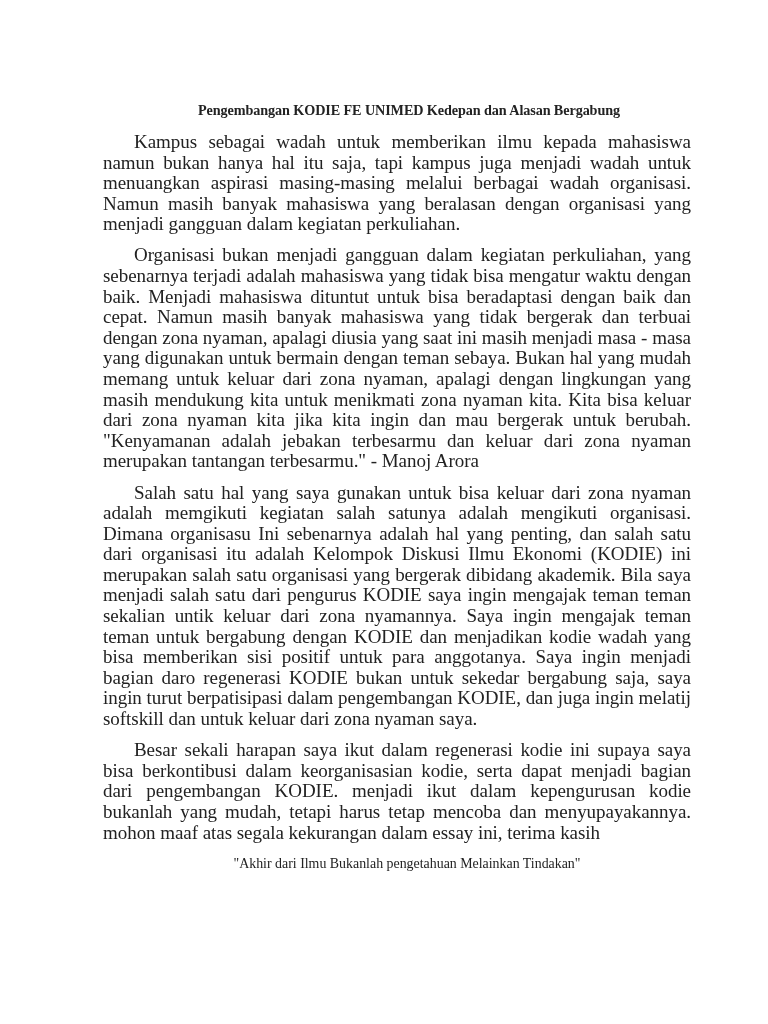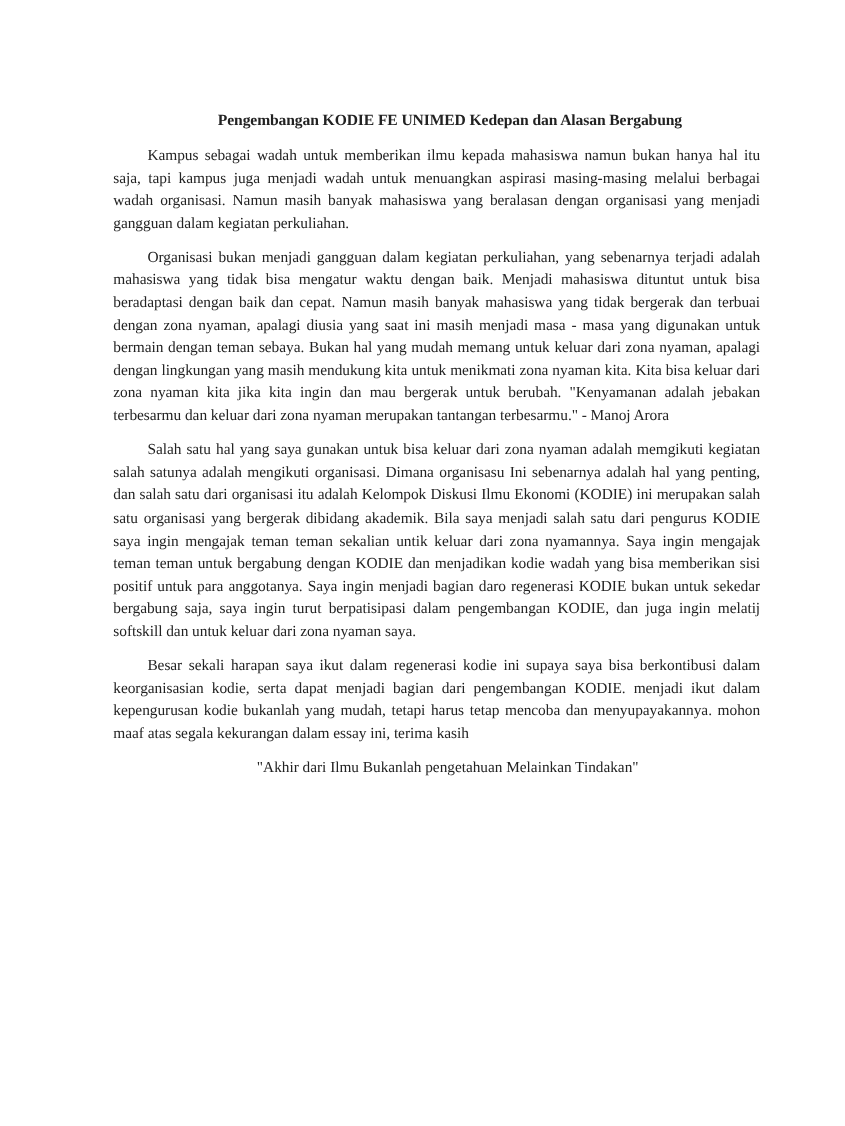--- a/index.html
+++ b/index.html
@@ -25,21 +25,21 @@
     .title {
       font-weight: bold;
       font-size: 14.2px;
       text-align: center;
       margin: 0 0 12px 0;
       line-height: 20px;
       padding-left: 24px;
       letter-spacing: -0.1px;
     }
     .para {
-      font-size: 14px;
+      font-size: 19px;
       line-height: 20.6px;
       text-align: justify;
       text-indent: 31px;
       margin: 0 0 10.5px 0;
       letter-spacing: -0.05px;
     }
     .quote {
       font-size: 13.9px;
       line-height: 20.6px;
       text-align: center;

